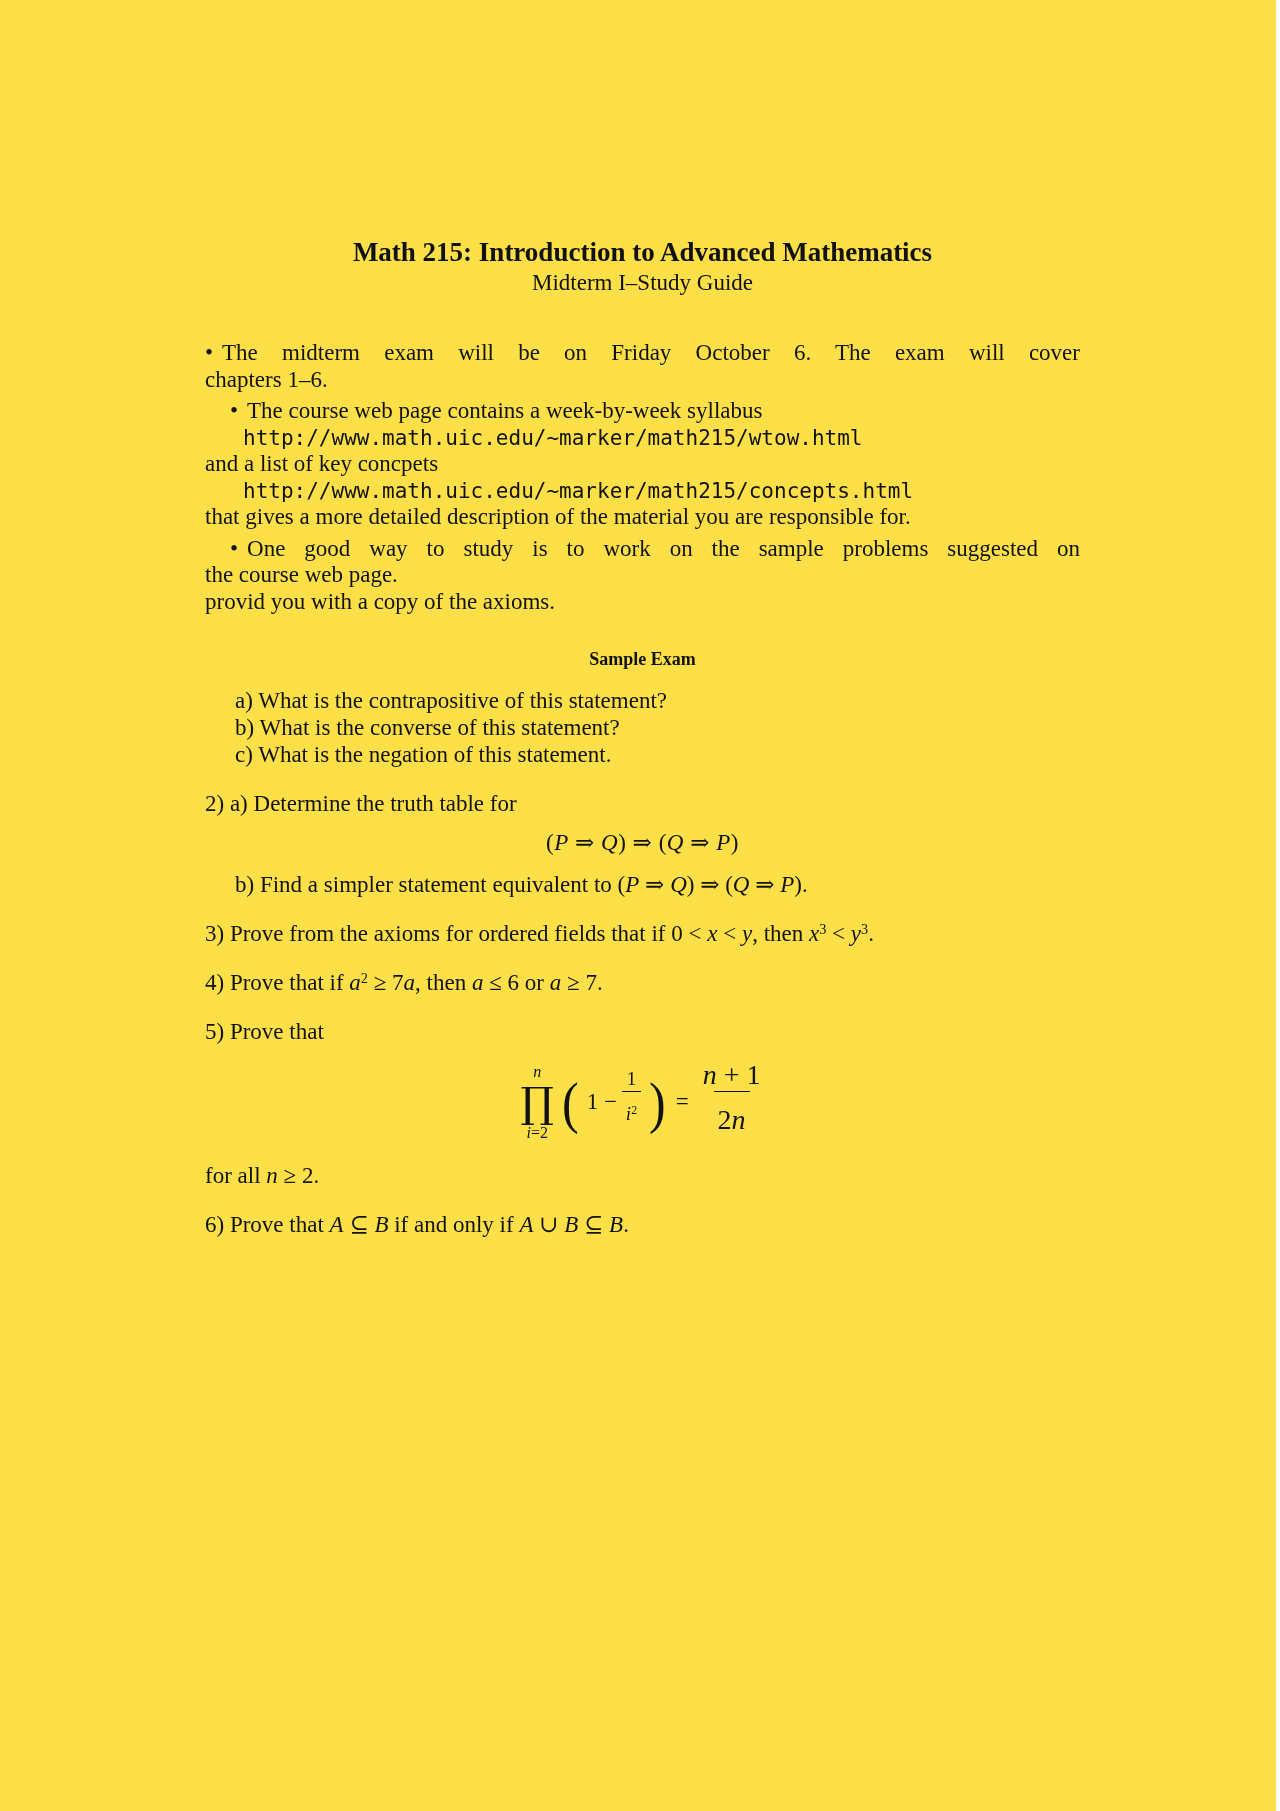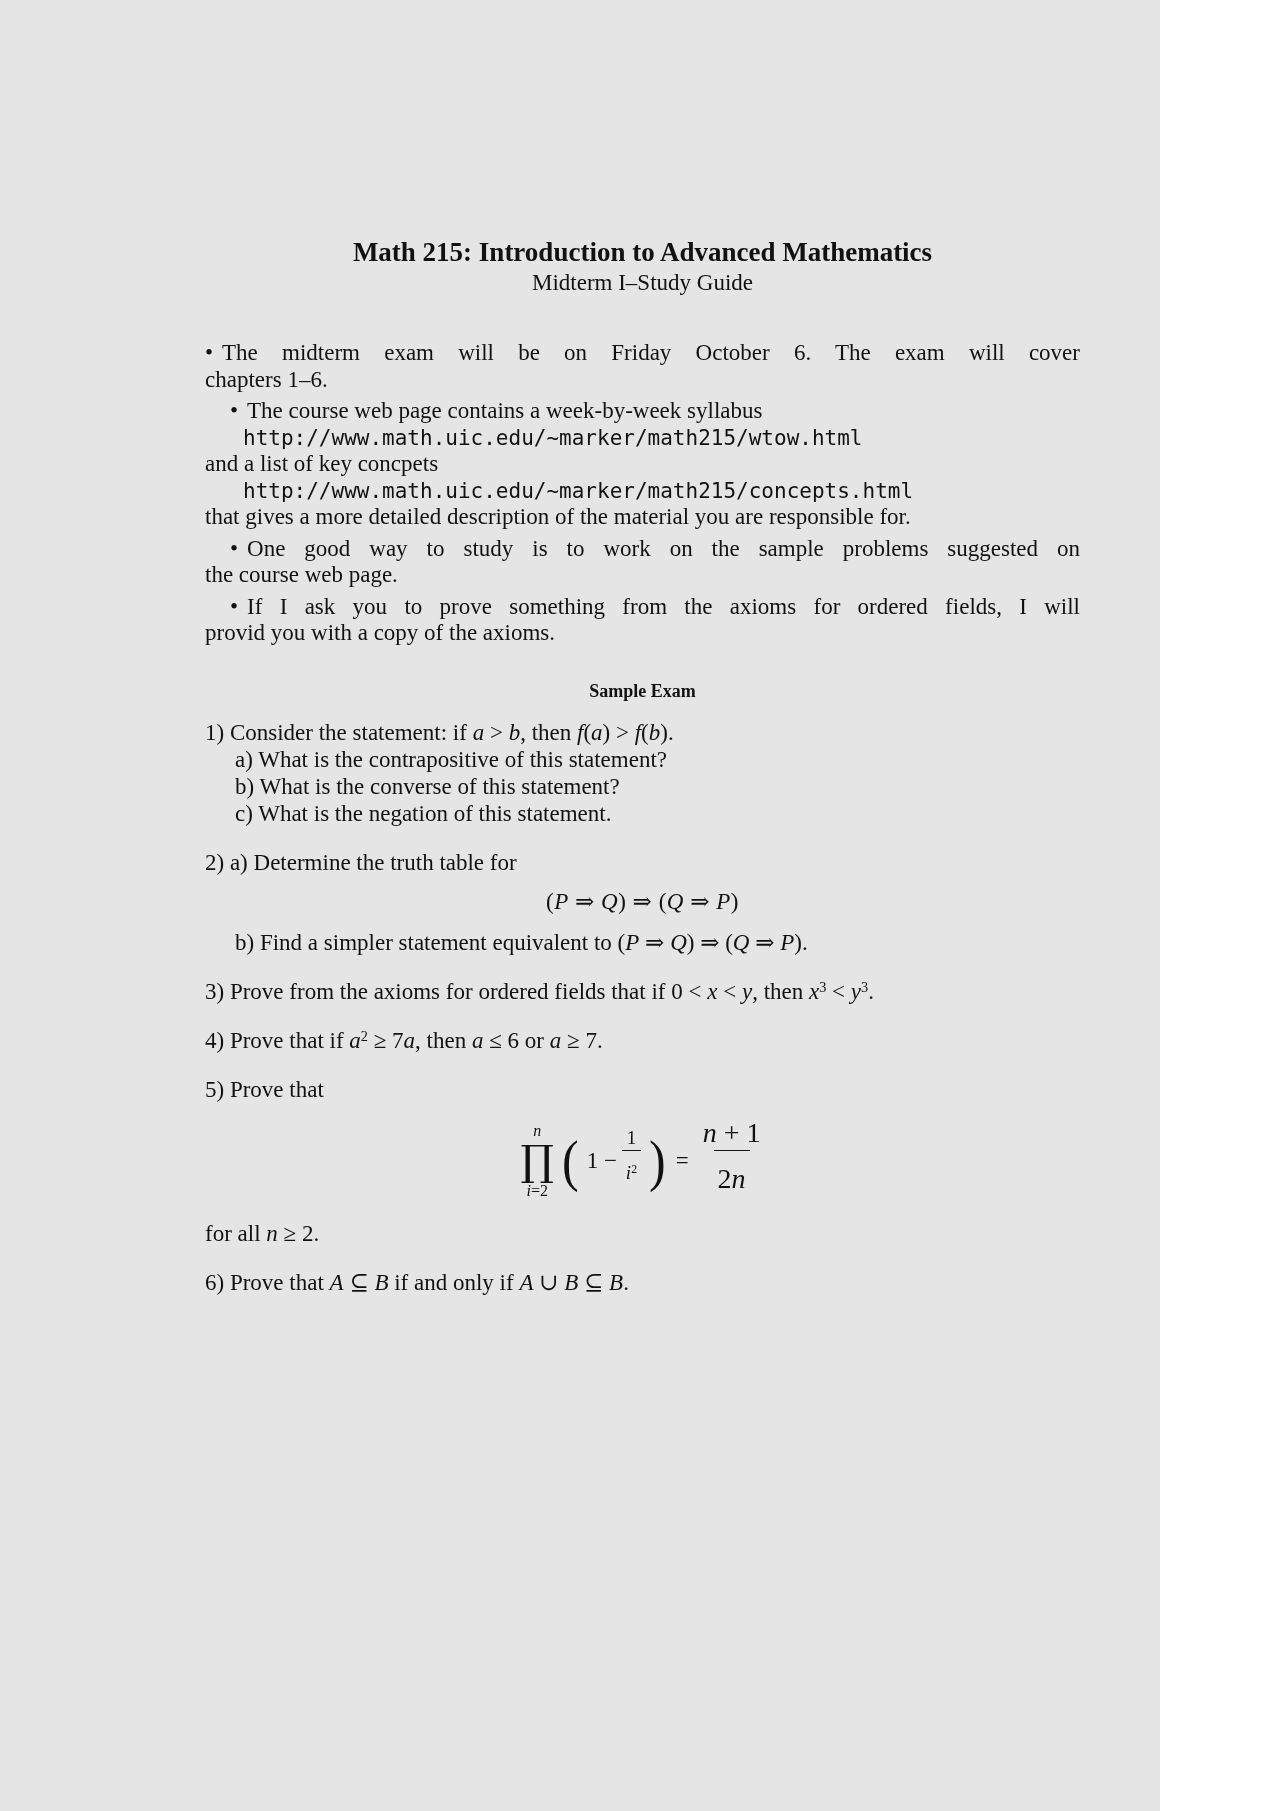--- a/index.html
+++ b/index.html
@@ -1,19 +1,19 @@
 <!DOCTYPE html>
 <html><head>
 <meta charset="utf-8">
 <style>
   html,body { margin:0; padding:0; background:#ffffff; }
   .page {
     position:relative;
-    width:1160px; height:1811px;
-    background:#e5e5e5;
+    width:1276px; height:1811px;
+    background:#fde047;
     color:#111111;
     font-family:"Liberation Serif","DejaVu Serif",serif;
     font-size:23px;
     line-height:26.5px;
     overflow:hidden;
   }
   .content {
     position:absolute;
     left:205px; top:236px;
     width:875px;
@@ -106,28 +106,26 @@
 
       <div class="line para"><span class="bullet">•</span><span><span>The course web page contains a week-by-week syllabus</span></span></div>
       <div class="url">http://www.math.uic.edu/∼marker/math215/wtow.html</div>
       <div class="line"><span><span>and a list of key concpets</span></span></div>
       <div class="url">http://www.math.uic.edu/∼marker/math215/concepts.html</div>
       <div class="line"><span><span>that gives a more detailed description of the material you are responsible for.</span></span></div>
 
       <div class="line j para"><span class="bullet">•</span><span><span>One good way to study is to work on the sample problems suggested on</span></span></div>
       <div class="line"><span><span>the course web page.</span></span></div>
 
-      <div class="line j para"><span class="bullet">•</span><span><span>If I ask you to prove something from the axioms for ordered fields, I will</span></span></div>
       <div class="line"><span><span>provid you with a copy of the axioms.</span></span></div>
     </div>
 
     <div class="exam-heading">Sample Exam</div>
 
     <div class="problem" style="margin-top:0;">
-      <div class="pline"><span>1) Consider the statement: if </span><span class="m">a</span><span> &gt; </span><span class="m">b</span><span>, then </span><span class="m">f</span><span>(</span><span class="m">a</span><span>) &gt; </span><span class="m">f</span><span>(</span><span class="m">b</span><span>).</span></div>
       <div class="part"><span>a) What is the contrapositive of this statement?</span></div>
       <div class="part"><span>b) What is the converse of this statement?</span></div>
       <div class="part"><span>c) What is the negation of this statement.</span></div>
     </div>
 
     <div class="problem">
       <div class="pline"><span>2) a) Determine the truth table for</span></div>
       <div class="display-math">
         <span class="display-inline"><span>(</span><span class="m">P</span><span> ⇒ </span><span class="m">Q</span><span>) ⇒ (</span><span class="m">Q</span><span> ⇒ </span><span class="m">P</span><span>)</span></span>
       </div>

